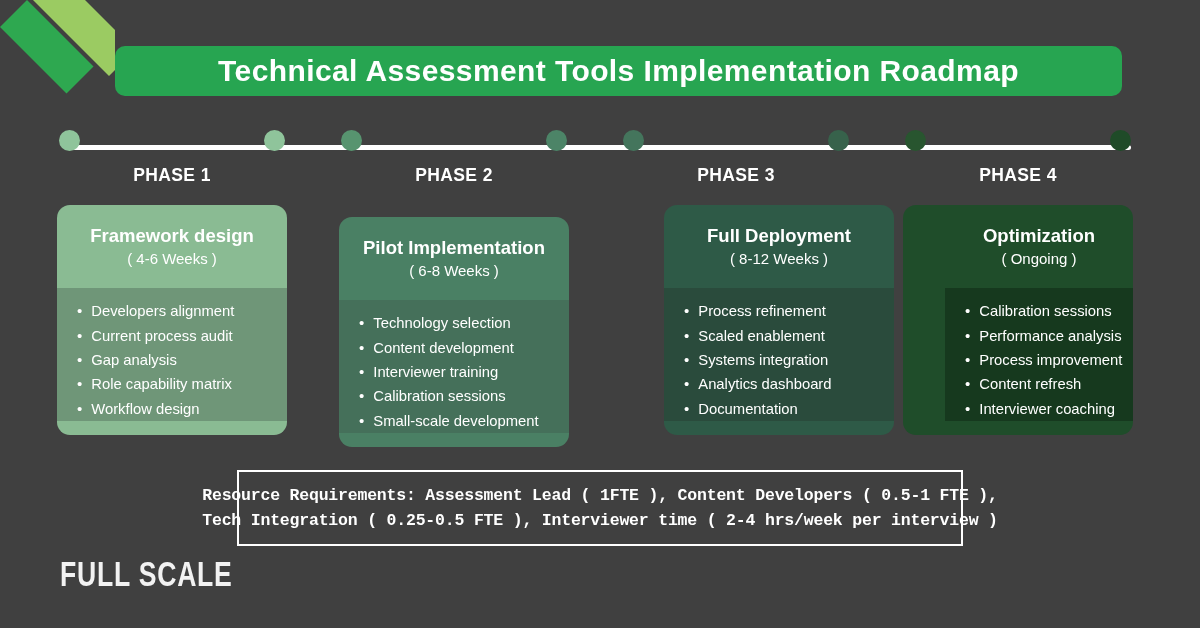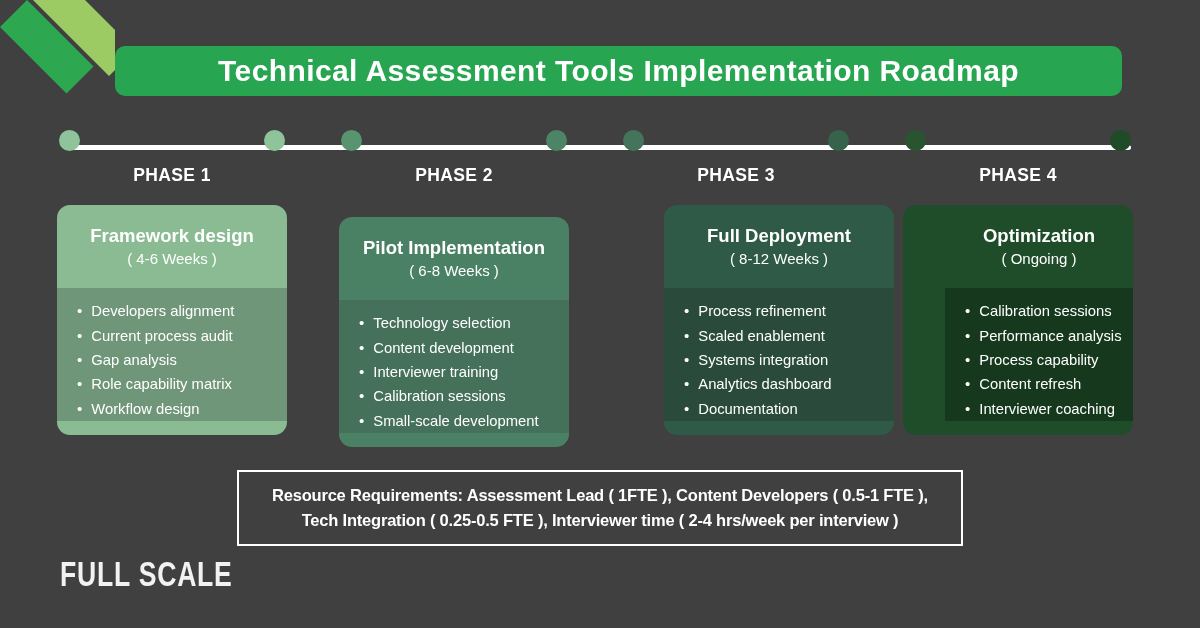--- a/index.html
+++ b/index.html
@@ -38,21 +38,21 @@
   .card-body { flex:1; padding:11px 12px 0 14px; }
   .card-body ul { list-style:none; }
   .card-body li { display:flex; align-items:flex-start; color:#ffffff; font-size:14.8px; line-height:24.4px; white-space:nowrap; }
   .card-body li::before { content:"•"; margin:0 9px 0 6px; font-size:15px; }
   .card-footer { height:14px; }
 
   
   .resource-box {
     position:absolute; left:237px; top:470px; width:726px; height:76px;
     border:2px solid #ffffff; background:transparent;
-    display:flex; flex-direction:column; align-items:center; justify-content:center;
+    display:flex; flex-direction:column; align-items:center; justify-content:center;font-family:Liberation Mono, monospace;
   }
   .resource-line { color:#ffffff; font-weight:bold; font-size:16.5px; line-height:25px;
                    letter-spacing:-0.2px; white-space:nowrap; }
 
   
   .logo { position:absolute; left:60px; top:554px; color:#f2f2f2; font-weight:bold;
           font-size:35px; letter-spacing:1px; transform:scaleX(0.76); transform-origin:left center;
           white-space:nowrap; }
 </style>
 </head>
@@ -144,21 +144,21 @@
       <div class="phase-label">PHASE 4</div>
       <div class="card" style="background: rgb(31, 77, 42); padding-left: 42px;">
         <div class="card-header">
           <div class="card-title">Optimization</div>
           <div class="card-duration">( Ongoing )</div>
         </div>
         <div class="card-body" style="background: rgb(22, 57, 30);">
           <ul>
               <li>Calibration sessions</li>
               <li>Performance analysis</li>
-              <li>Process capability</li>
+              <li>Process improvement</li>
               <li>Content refresh</li>
               <li>Interviewer coaching</li>
             </ul>
         </div>
         <div class="card-footer"></div>
       </div>
     </div>
   </div>
 
   <div class="resource-box">

